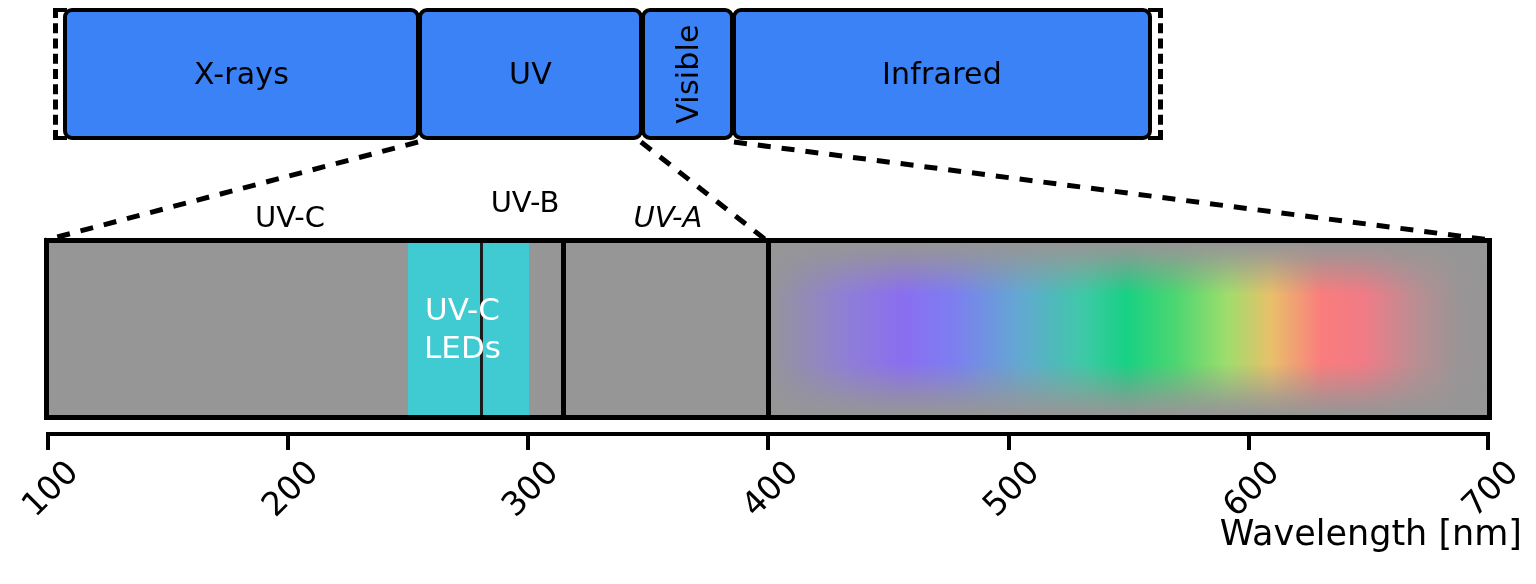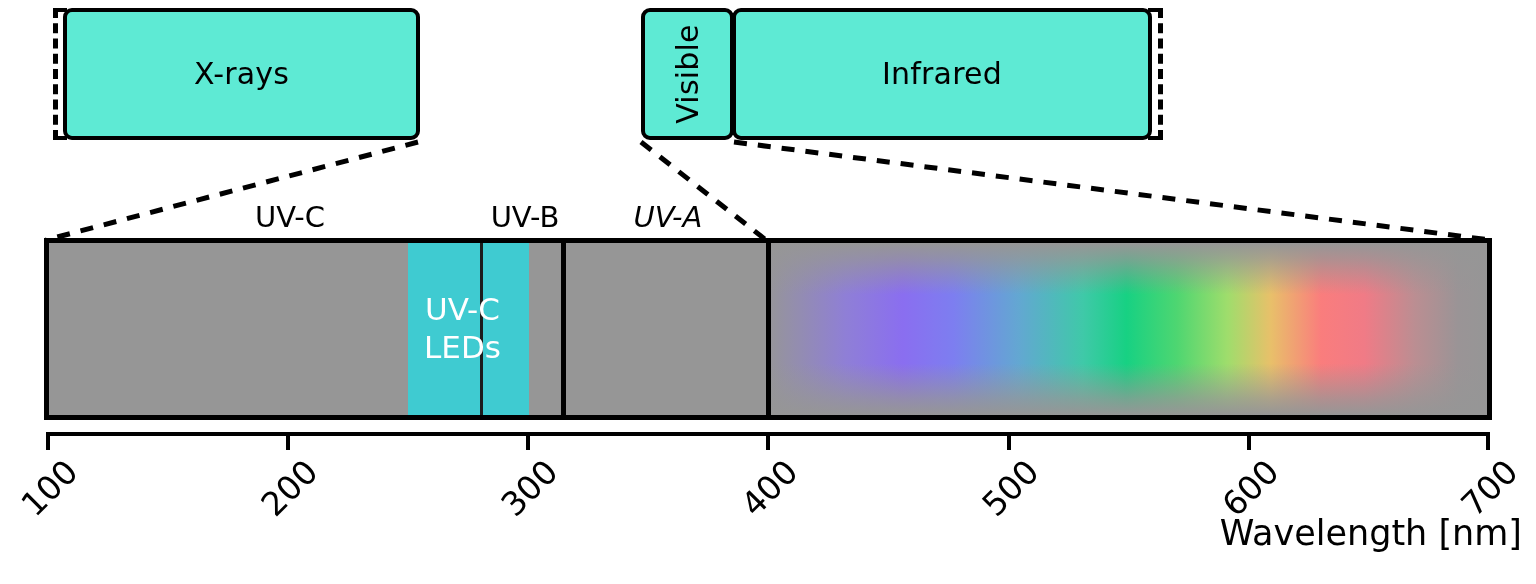--- a/index.html
+++ b/index.html
@@ -8,21 +8,21 @@
     font-family:"DejaVu Sans","Liberation Sans",sans-serif;
     color:#000;overflow:hidden;position:relative;
   }
   .stage{position:absolute;left:0;top:0;width:1536px;height:584px;}
 
   
   .em-row{position:absolute;left:0;top:0;width:1536px;height:150px;}
   .em-box{
     position:absolute;top:8px;height:132px;
     border:4px solid #000;border-radius:9px;
-    background:#5eead4;box-sizing:border-box;
+    background:#3b82f6;box-sizing:border-box;
     display:flex;align-items:center;justify-content:center;
   }
   .em-label{font-size:30px;line-height:1;letter-spacing:.2px;white-space:nowrap;}
   .em-label.vert{
     transform:rotate(-90deg);transform-origin:center center;
   }
   .em-dash{
     position:absolute;top:8px;height:132px;width:0;
     border-left:5px dashed #000;
   }
@@ -102,20 +102,23 @@
 
   <div class="em-row">
     <div class="em-dash" style="left:53px;"></div>
     <div class="em-cap" style="left:53px;top:8px;width:14px;"></div>
     <div class="em-cap" style="left:53px;top:136px;width:14px;"></div>
 
     <div class="em-box" style="left:63px;width:357px;">
       <span class="em-label">X-rays</span>
     </div>
 
+    <div class="em-box" style="left:418px;width:225px;">
+      <span class="em-label">UV</span>
+    </div>
 
     <div class="em-box" style="left:641px;width:93px;">
       <span class="em-label vert">Visible</span>
     </div>
 
     <div class="em-box" style="left:732px;width:420px;text-align:center;">
       <span class="em-label">Infrared</span>
     </div>
 
     <div class="em-dash" style="left:1158px;"></div>
@@ -124,21 +127,21 @@
   </div>
 
   <svg class="proj" width="1536" height="110" viewBox="0 0 1536 110">
     <line x1="418" y1="2" x2="46" y2="100" stroke="#000" stroke-width="5" stroke-dasharray="13 11" stroke-linecap="butt"></line>
     <line x1="641" y1="2" x2="766" y2="100" stroke="#000" stroke-width="5" stroke-dasharray="13 11" stroke-linecap="butt"></line>
     <line x1="734" y1="2" x2="1490" y2="100" stroke="#000" stroke-width="5" stroke-dasharray="13 11" stroke-linecap="butt"></line>
   </svg>
 
   <div>
     <div class="sub-label" style="left:290px;top:203px;">UV-C</div>
-    <div class="sub-label" style="left:525px;top:203px;">UV-B</div>
+    <div class="sub-label" style="left:525px;top:188px;">UV-B</div>
     <div class="sub-label" style="left:668px;top:203px;font-style:italic;">UV-A</div>
   </div>
 
   <div class="bar-wrap">
     <div class="bar-inner">
 
       <div class="rainbow" style="left:717px;right:0;"></div>
 
       <div class="leds" style="left:359px;width:121px;">
         <div class="leds-txt">

